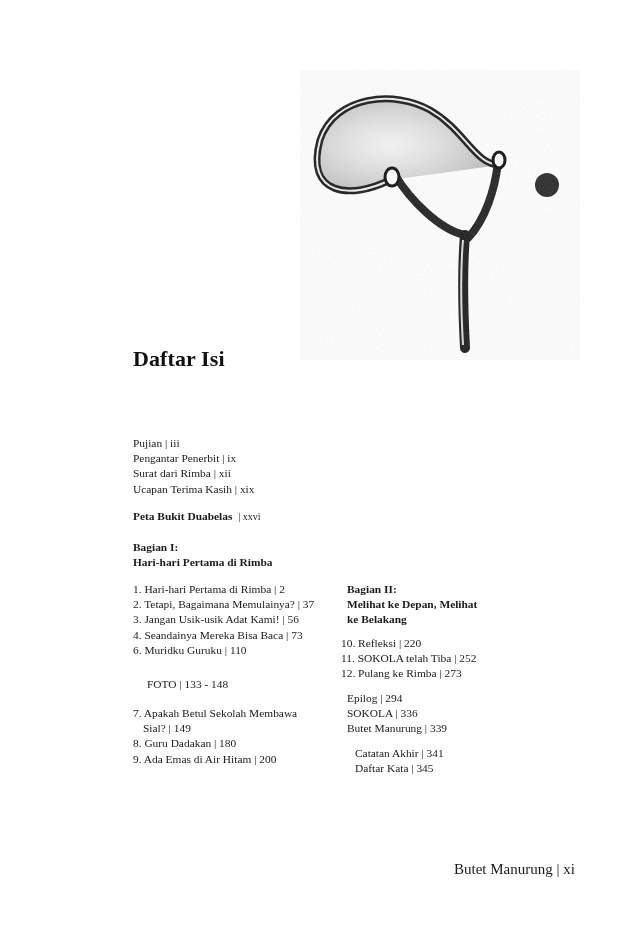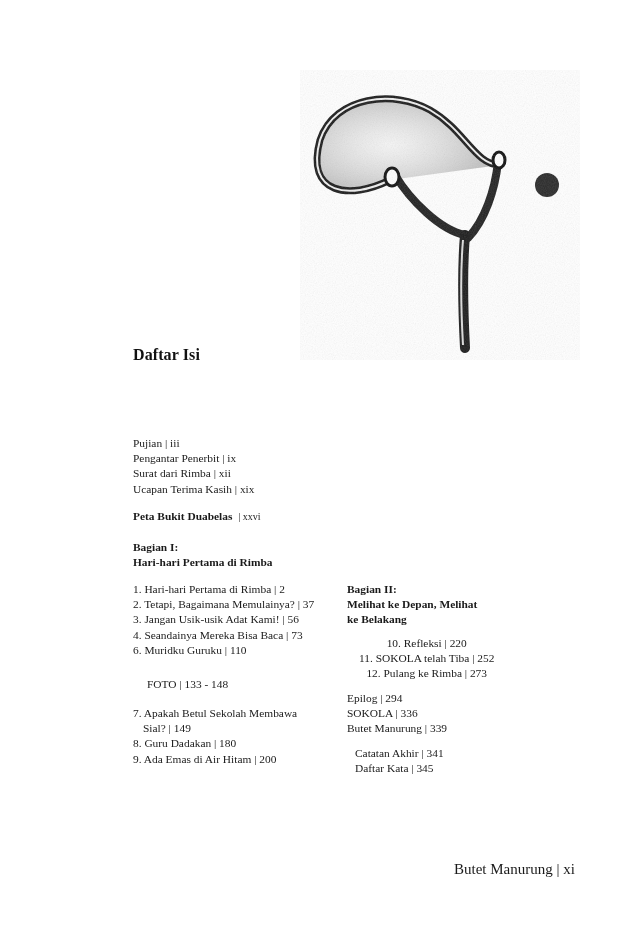--- a/index.html
+++ b/index.html
@@ -1,32 +1,32 @@
 <!DOCTYPE html>
 <html><head>
 <meta charset="utf-8">
 <style>
   html, body { margin: 0; padding: 0; background: #ffffff; }
   body { width: 617px; height: 926px; position: relative; overflow: hidden;
          font-family: "Liberation Serif", "DejaVu Serif", serif; color: #1a1a1a; }
   .abs { position: absolute; }
   .illus { left: 300px; top: 70px; width: 280px; height: 290px; }
-  .title { left: 133px; top: 346px; font-size: 16px; font-weight: bold; color: #111; letter-spacing: 0.1px; }
+  .title { left: 133px; top: 346px; font-size: 22px; font-weight: bold; color: #111; letter-spacing: 0.1px; }
   .toc-line { font-size: 11.4px; line-height: 15.2px; white-space: nowrap; }
   .bold { font-weight: bold; }
   .front { left: 133px; top: 436px; }
   .peta { left: 133px; top: 509px; }
   .peta .pg { font-weight: normal; font-size: 10px; margin-left: 3px; }
   .bag1 { left: 133px; top: 540px; }
   .ch1 { left: 133px; top: 582px; }
   .foto { left: 147px; top: 677px; }
   .ch2 { left: 133px; top: 706px; }
   .ch2 .indent { padding-left: 10px; }
   .bag2 { left: 347px; top: 582px; }
-  .ch3 { left: 359px; top: 636px; text-align: center; }
+  .ch3 { left: 341px; top: 636px; }
   .epi { left: 347px; top: 691px; }
   .back { left: 355px; top: 746px; }
   .footer { left: 454px; top: 861px; font-size: 15px; }
 </style>
 </head>
 <body>
 
 <div class="abs illus">
   <svg width="280" height="290" viewBox="0 0 280 290">
     <defs>

